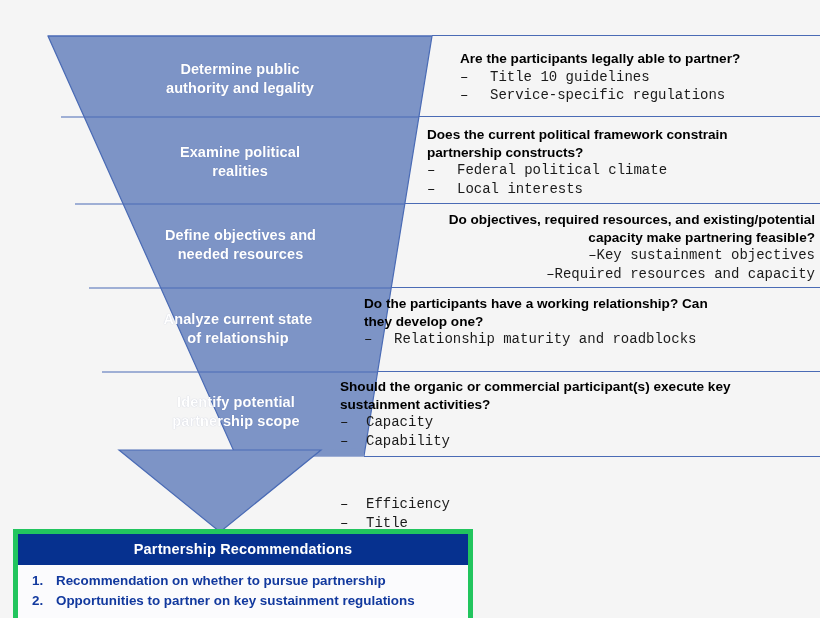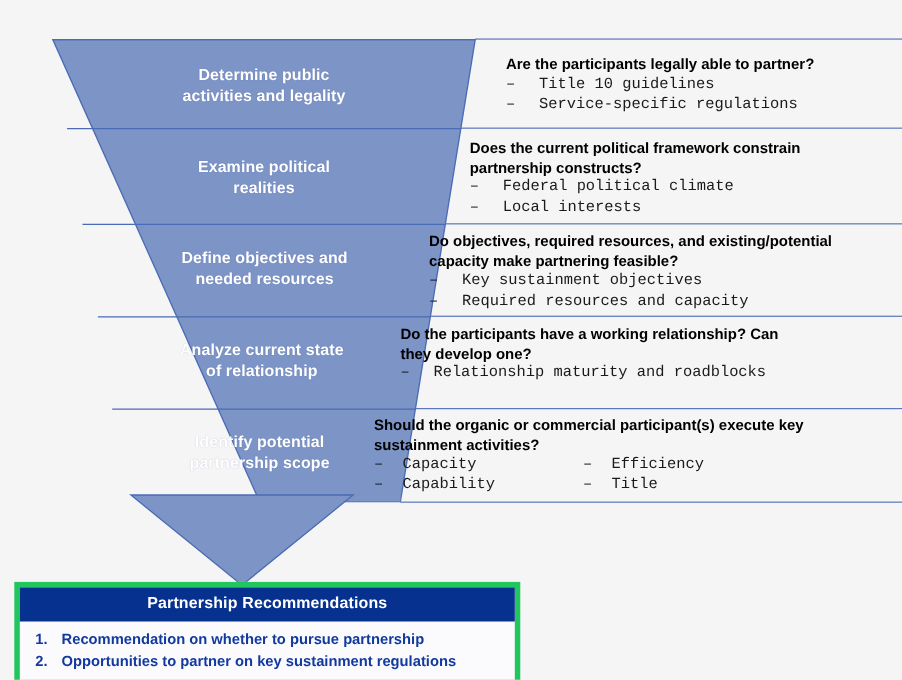--- a/index.html
+++ b/index.html
@@ -77,20 +77,22 @@
     color: #1a1a1a;
   }
   .qbullets.two-col {
     display: block;
   }
   .qbullets.two-col li .dash {
     width: 26px;
   }
   .col-wrap {
     display: flex;
+    flex-direction: column;
+    gap: 45px;
   }
   .col-wrap .qbullets {
     flex: none;
   }
   .col-wrap .qbullets.col-a { width: 190px; }
 
   
   .divider {
     position: absolute;
     height: 0;
@@ -156,21 +158,21 @@
   </svg>
 
   <div class="divider" style="left:432px; top:35px;  width:388px;"></div>
   <div class="divider" style="left:419px; top:116px; width:401px;"></div>
   <div class="divider" style="left:405px; top:203px; width:415px;"></div>
   <div class="divider" style="left:391px; top:287px; width:429px;"></div>
   <div class="divider" style="left:377px; top:371px; width:443px;"></div>
   <div class="divider" style="left:364px; top:456px; width:456px;"></div>
 
   <div class="funnel-label" style="left:110px; top:60px; width:260px;">Determine public
-activities and legality</div>
+authority and legality</div>
 
   <div class="funnel-label" style="left:115px; top:143px; width:250px;">Examine political
 realities</div>
 
   <div class="funnel-label" style="left:118px; top:226px; width:245px;">Define objectives and
 needed resources</div>
 
   <div class="funnel-label" style="left:118px; top:310px; width:240px;">Analyze current state
 of relationship</div>
 
@@ -187,21 +189,21 @@
 
   <div class="qblock" style="left:427px; top:126px; width:390px;">
     <div class="qtitle">Does the current political framework constrain
 partnership constructs?</div>
     <ul class="qbullets">
       <li><span class="dash">–</span><span>Federal political climate</span></li>
       <li><span class="dash">–</span><span>Local interests</span></li>
     </ul>
   </div>
 
-  <div class="qblock" style="left:390px; top:211px; width:425px;">
+  <div class="qblock" style="left:390px; top:211px; width:425px;text-align:right;">
     <div class="qtitle">Do objectives, required resources, and existing/potential
 capacity make partnering feasible?</div>
     <ul class="qbullets">
       <li><span class="dash">–</span><span>Key sustainment objectives</span></li>
       <li><span class="dash">–</span><span>Required resources and capacity</span></li>
     </ul>
   </div>
 
   <div class="qblock" style="left:364px; top:295px; width:450px;">
     <div class="qtitle">Do the participants have a working relationship?  Can

